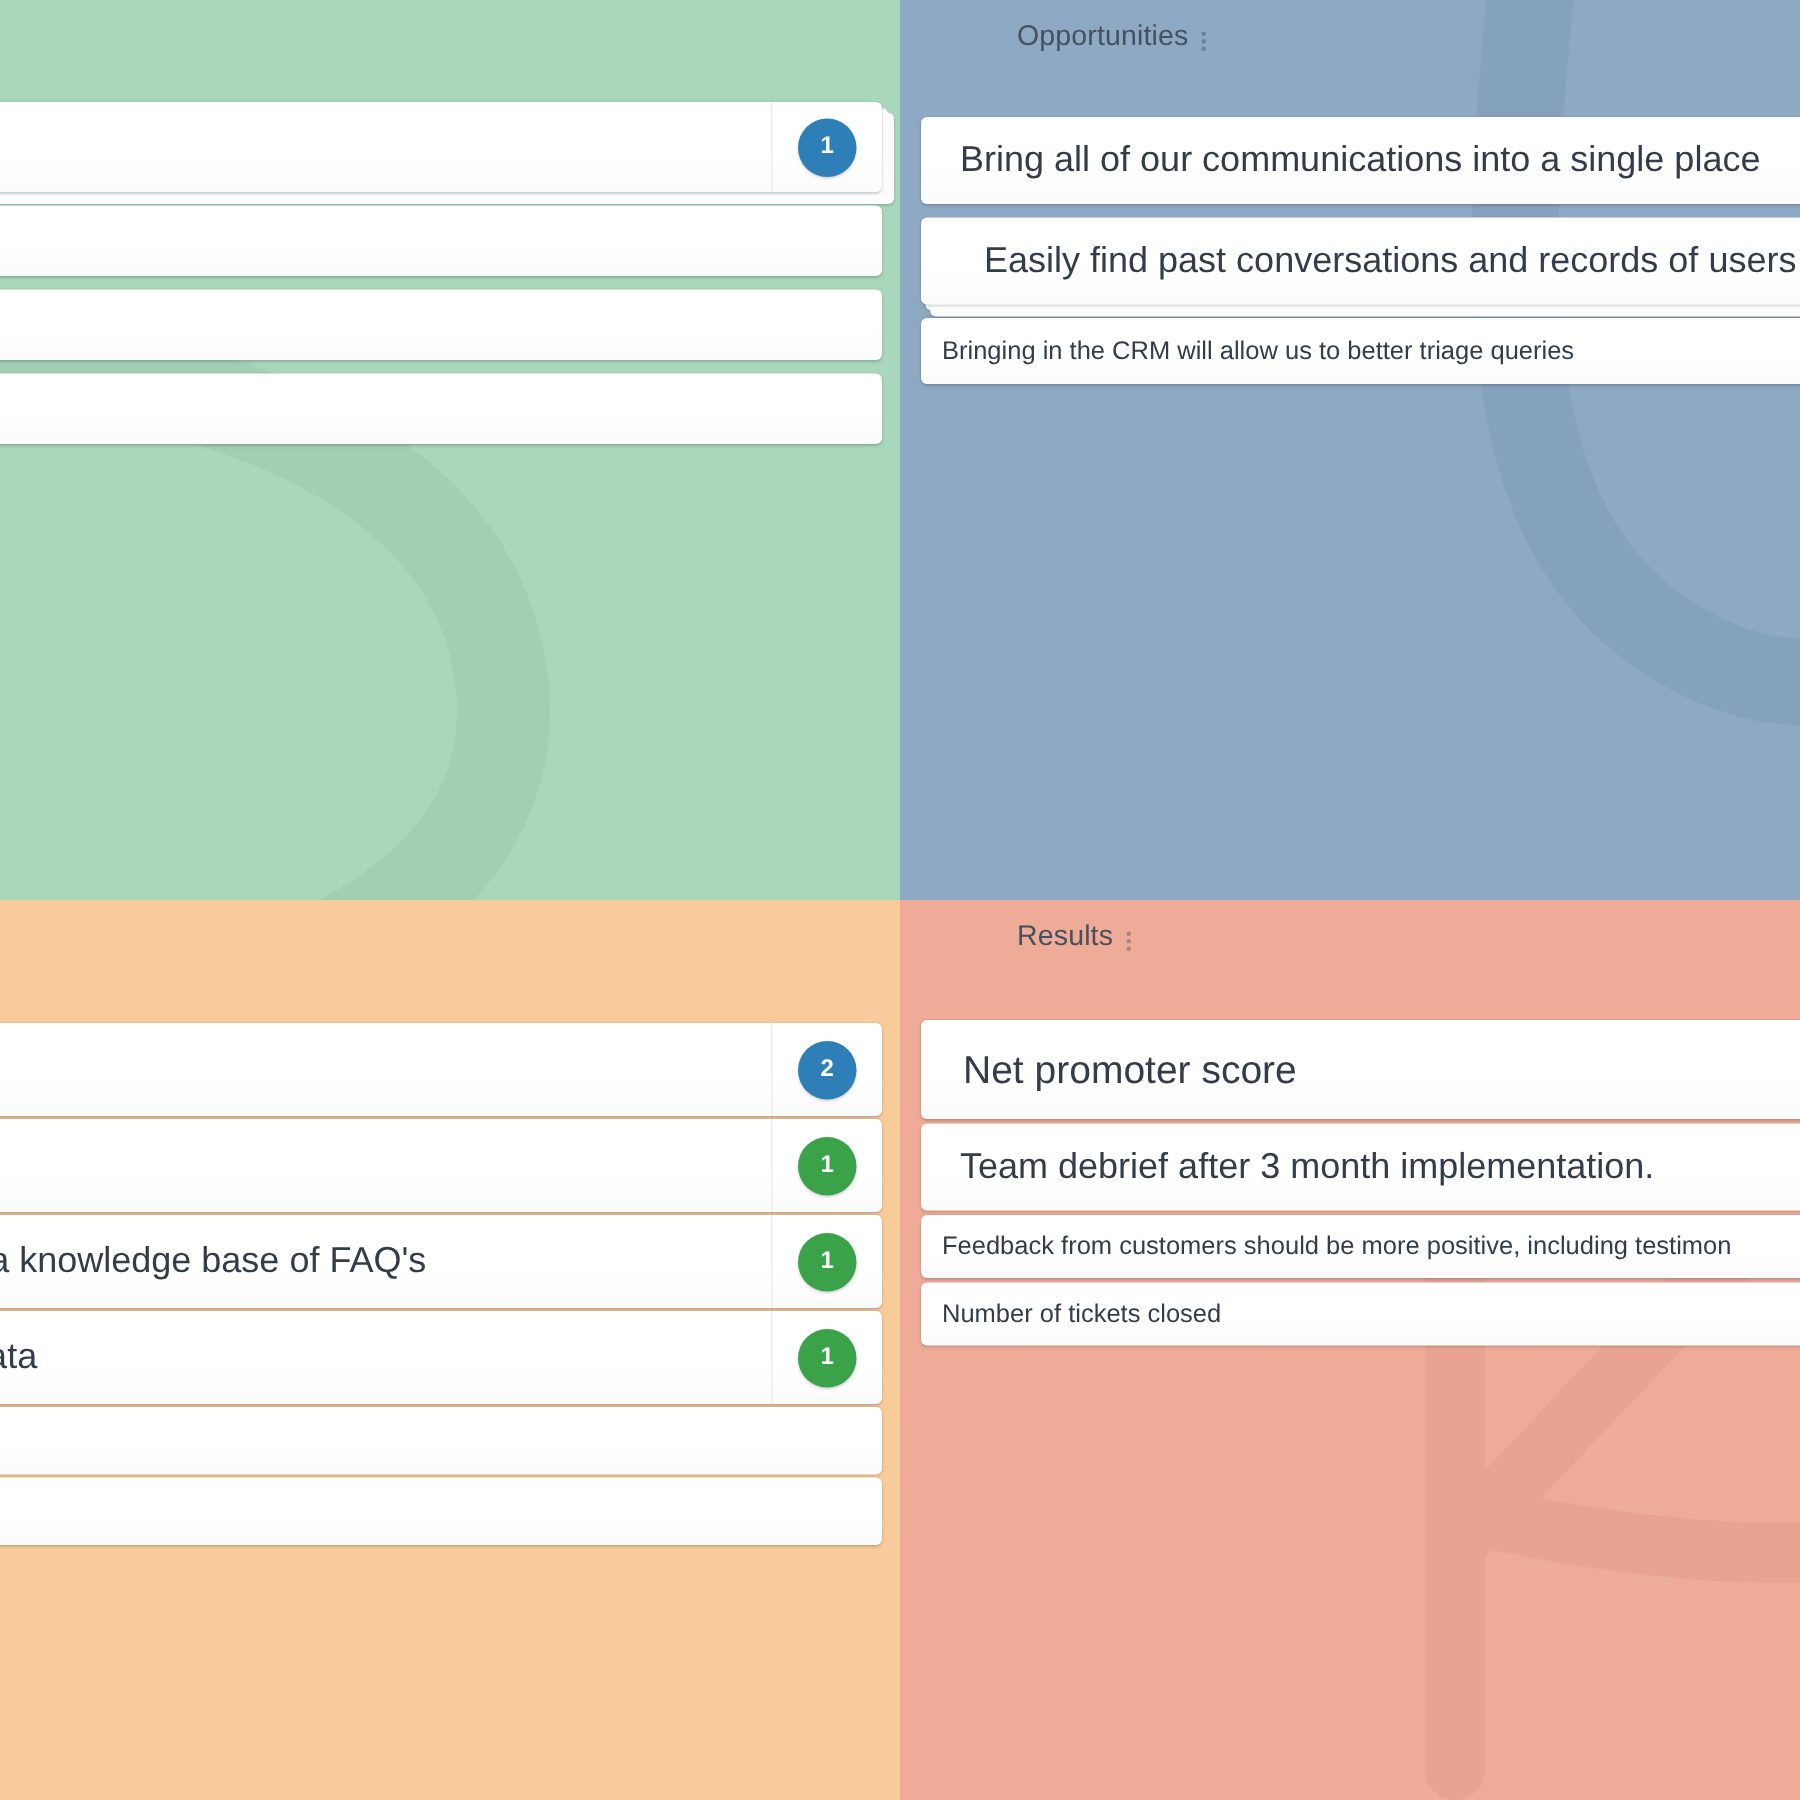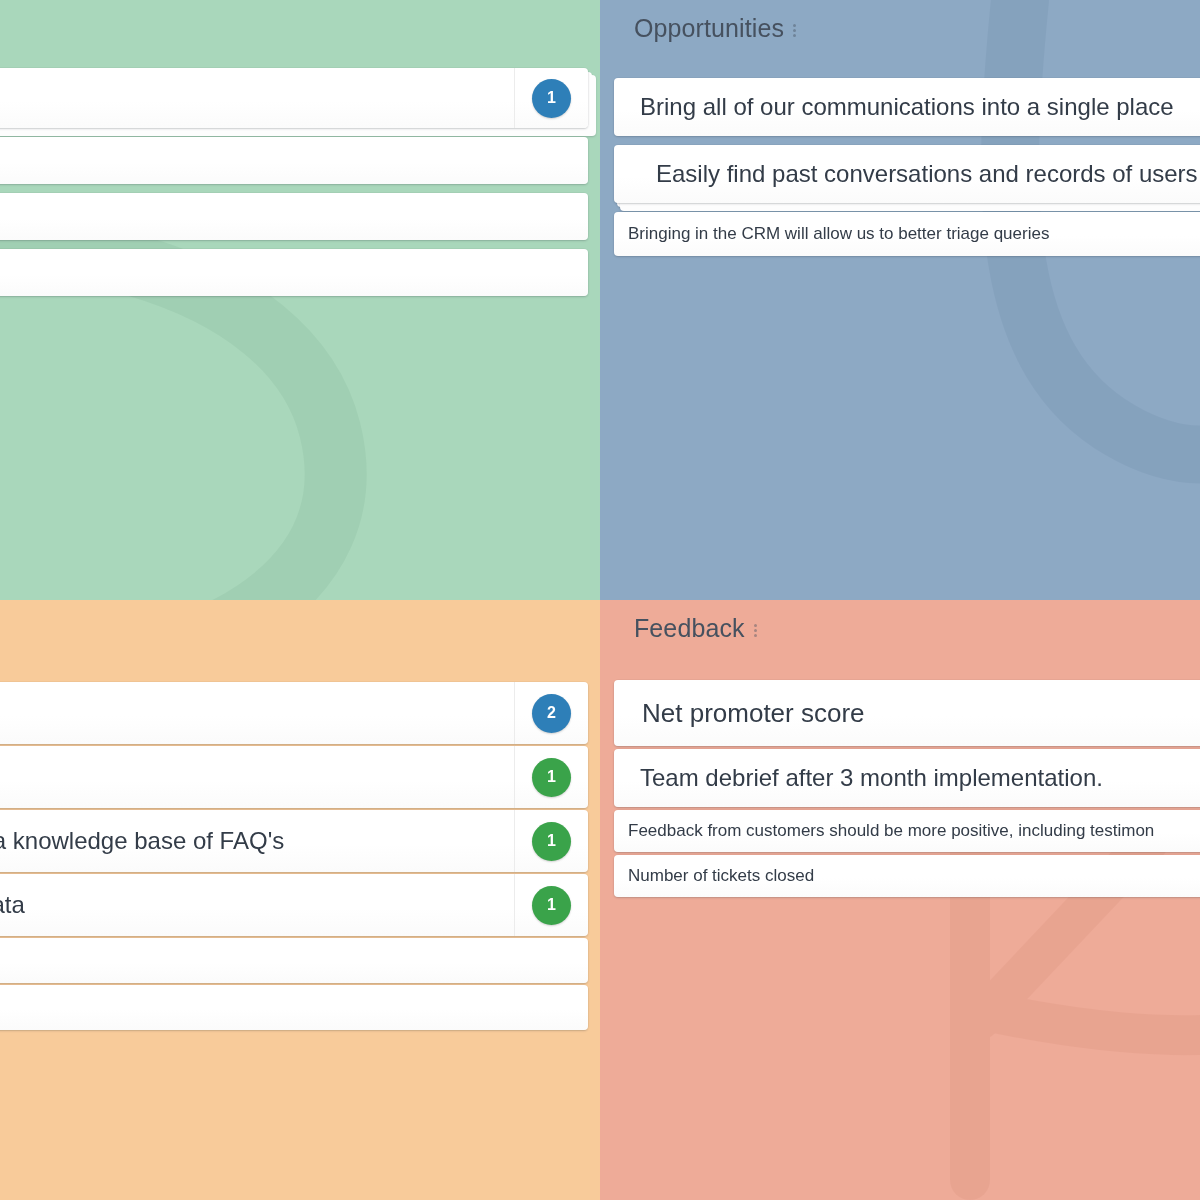--- a/index.html
+++ b/index.html
@@ -37,25 +37,26 @@
   .q-header {
     position: absolute;
     top: 14px;
     display: flex;
     align-items: center;
     gap: 9px;
     z-index: 5;
   }
   .q-header.right { left: 34px; }
   .q-title {
-    font-size: 25px;
+    font-size: 19px;
     font-weight: 400;
     color: #46515f;
     letter-spacing: 0.1px;
     white-space: nowrap;
+    margin-left: 44px;
   }
   .kebab-icon {
     display: inline-flex;
     flex-direction: column;
     justify-content: space-between;
     height: 17px;
     padding-top: 4px;
     opacity: 0.42;
   }
   .kebab-icon i {
@@ -282,21 +283,21 @@
   </section>
 
   <section class="quadrant" id="q-br" style="background: rgb(238, 171, 152);">
     <svg class="watermark wm-salmon" width="460" height="520" viewBox="0 0 460 520">
       <path d="M 70 20 L 70 350" fill="none" stroke="#b4614a" stroke-width="40" stroke-linecap="round"></path>
       <path d="M 250 10 L 80 190" fill="none" stroke="#b4614a" stroke-width="40" stroke-linecap="round"></path>
       <path d="M 80 180 C 220 210 330 215 440 185" fill="none" stroke="#b4614a" stroke-width="40" stroke-linecap="round"></path>
     </svg>
 
     <div class="q-header right">
-      <span class="q-title">Feedback</span>
+      <span class="q-title">Results</span>
       <span class="kebab-icon">
         <i></i>
           <i></i>
           <i></i>
       </span>
     </div>
 
     <div class="card-list">
 
       <div class="card first">

